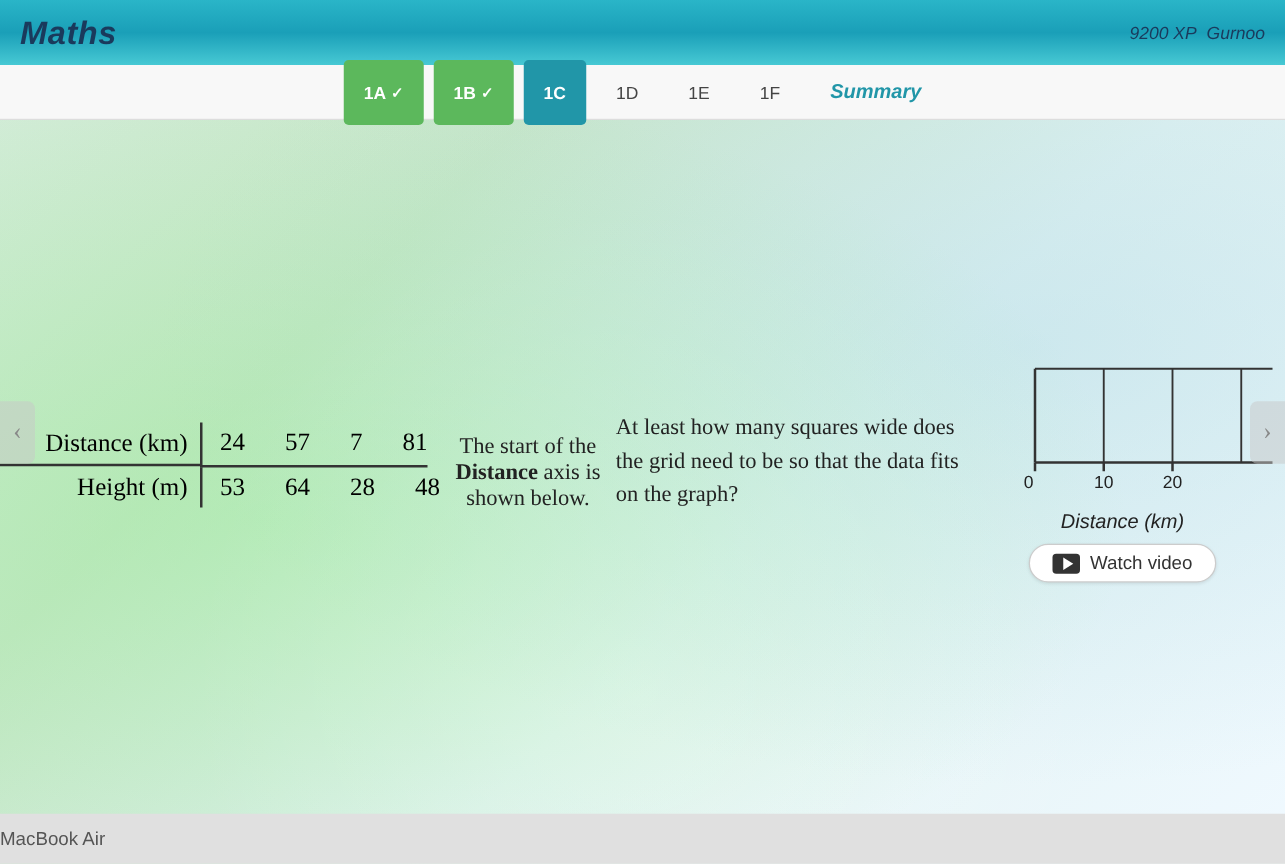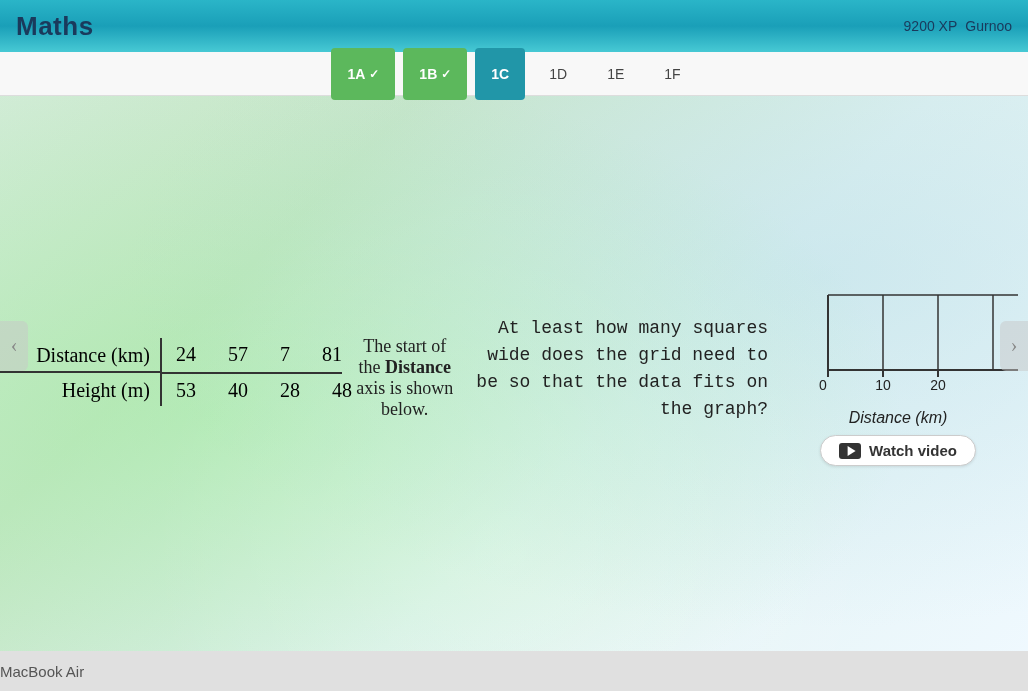--- a/index.html
+++ b/index.html
@@ -29,20 +29,21 @@
     .header-bar {
       position: absolute;
       top: 0; left: 0; right: 0;
       height: 52px;
       background: linear-gradient(180deg, #2ab5c8 0%, #1a9fb8 50%, #47c9d4 100%);
       z-index: 10;
       display: flex;
       align-items: center;
       justify-content: space-between;
       padding: 0 16px;
+      font-style: italic;
     }
 
     .header-title {
       color: #1a3a5c;
       font-size: 26px;
       font-weight: bold;
       font-family: Arial, sans-serif;
       letter-spacing: 0.5px;
     }
 
@@ -175,24 +176,24 @@
       text-align: center;
       margin-bottom: 12px;
       max-width: 800px;
     }
 
     .text-line .bold {
       font-weight: bold;
     }
 
     .question-text {
-      font-family: Liberation Mono, monospace;
+      font-family: Liberation Serif, serif;
       font-size: 18px;
       color: #222;
-      text-align: right;
+      text-align: left;
       margin-bottom: 30px;
       max-width: 760px;
       line-height: 1.5;
     }
 
     
     .graph-container {
       display: flex;
       flex-direction: column;
       align-items: center;
@@ -227,21 +228,20 @@
       background: white;
       border: 1.5px solid #ccc;
       border-radius: 20px;
       padding: 6px 18px;
       font-family: Arial, sans-serif;
       font-size: 15px;
       color: #333;
       cursor: pointer;
       margin-top: 8px;
       box-shadow: 0 1px 3px rgba(0,0,0,0.1);
-      font-weight: bold;
     }
 
     .video-icon {
       width: 22px;
       height: 16px;
       background: #333;
       border-radius: 3px;
       position: relative;
       display: inline-block;
     }
@@ -335,41 +335,44 @@
     <span>1C</span>
   </div>
   <div class="nav-tab plain">
     <span>1D</span>
   </div>
   <div class="nav-tab plain">
     <span>1E</span>
   </div>
   <div class="nav-tab plain">
     <span>1F</span>
+  </div>
+  <div class="nav-tab summary-tab">
+    <span>Summary</span>
   </div>
 </div>
 
 <div class="main-content">
 
   <div class="table-wrapper">
     <div class="table-container">
       <div class="table-row">
         <div class="table-label top">Distance (km)</div>
         <div class="table-values top">
           <span>24</span>
           <span>57</span>
           <span>7</span>
           <span>81</span>
         </div>
       </div>
       <div class="table-row">
         <div class="table-label bottom">Height (m)</div>
         <div class="table-values">
           <span>53</span>
-          <span>40</span>
+          <span>64</span>
           <span>28</span>
           <span>48</span>
         </div>
       </div>
     </div>
   </div>
 
   <div class="text-line">
     <span>The start of the </span><span class="bold">Distance</span><span> axis is shown below.</span>
   </div>

